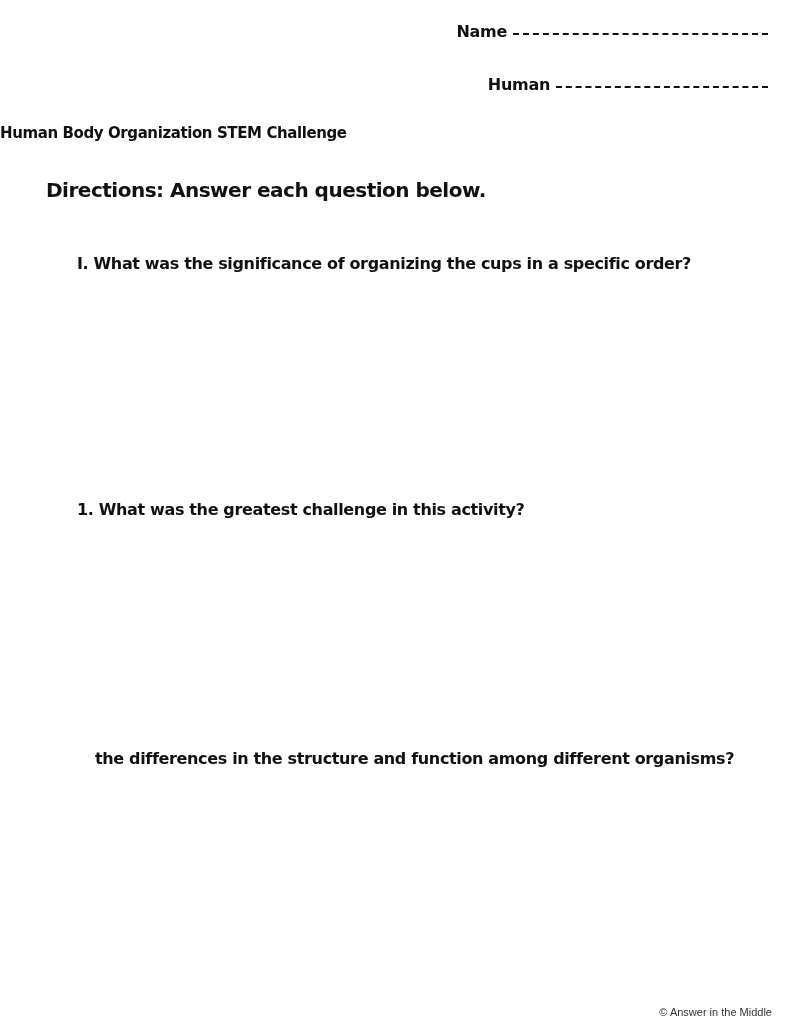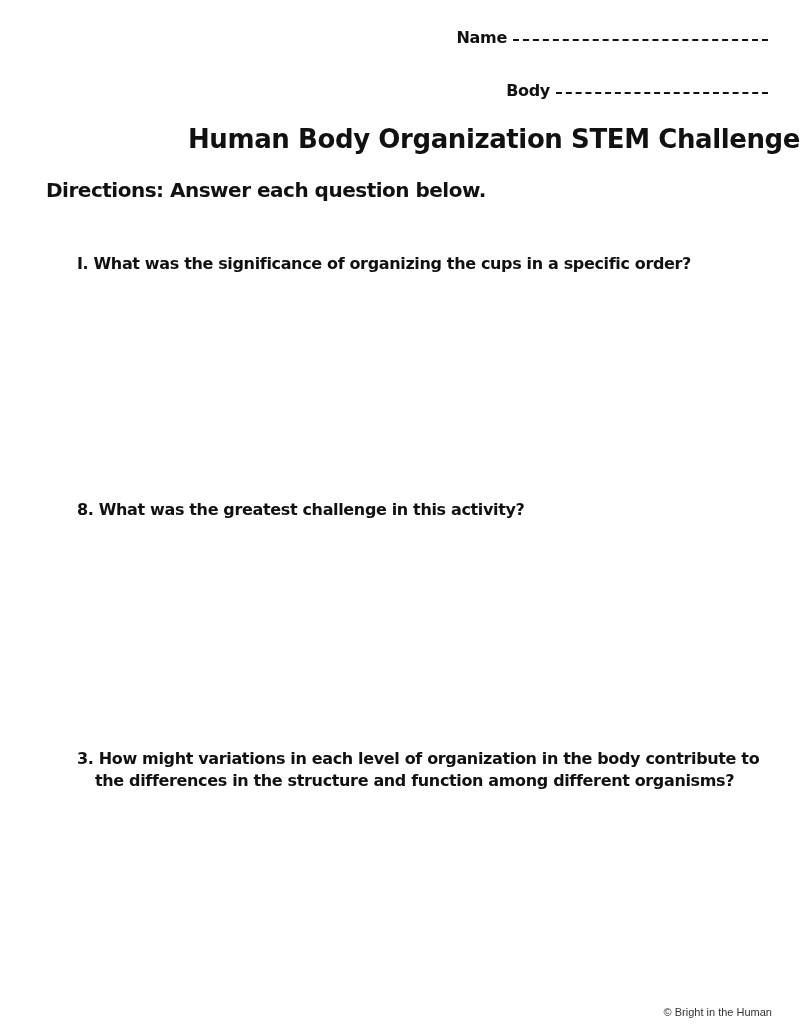--- a/index.html
+++ b/index.html
@@ -16,39 +16,39 @@
       color: #111111;
     }
     .field-row {
       position: absolute;
       right: 32px;
       display: flex;
       align-items: baseline;
       font-size: 16px;
       font-weight: bold;
     }
-    .field-row .label { margin-right: 6px; letter-spacing: -0.3px; margin-top: 6px; }
+    .field-row .label { margin-right: 6px; letter-spacing: -0.3px; }
     .field-row .line {
       display: inline-block;
       border-bottom: 2px dashed #111;
       height: 0;
       transform: translateY(-2px);
     }
     #name-row { top: 22px; }
     #name-row .line { width: 255px; }
     #date-row { top: 75px; }
     #date-row .line { width: 212px; }
 
     .title {
       position: absolute;
       top: 124px;
       left: 0;
       width: 800px;
-      text-align: right;
-      font-size: 26px;
+      text-align: left;
+      font-size: 15px;
       font-weight: bold;
       letter-spacing: -0.4px;
     }
     .directions {
       position: absolute;
       top: 178px;
       left: 46px;
       font-size: 20px;
       font-weight: bold;
       letter-spacing: -0.5px;
@@ -87,37 +87,36 @@
   </style>
 </head>
 <body>
 
 <div class="field-row" id="name-row">
   <span class="label">Name</span>
   <span class="line"></span>
 </div>
 
 <div class="field-row" id="date-row">
-  <span class="label">Body</span>
+  <span class="label">Human</span>
   <span class="line"></span>
 </div>
 
 <div class="title">Human Body Organization STEM Challenge</div>
 
 <div class="directions">Directions: Answer each question below.</div>
 
 <div class="question" id="q1">
   <span>I. What was the significance of organizing the cups in a specific order?</span>
 </div>
 <div class="answer-area" id="a1"></div>
 
 <div class="question" id="q2">
-  <span>8. What was the greatest challenge in this activity?</span>
+  <span>1. What was the greatest challenge in this activity?</span>
 </div>
 <div class="answer-area" id="a2"></div>
 
 <div class="question" id="q3">
-  <span>3. How might variations in each level of organization in the body contribute to</span>
   <span class="q-line2">the differences in the structure and function among different organisms?</span>
 </div>
 <div class="answer-area" id="a3"></div>
 
-<div class="copyright">© Bright in the Human</div>
+<div class="copyright">© Answer in the Middle</div>
 
 </body></html>

